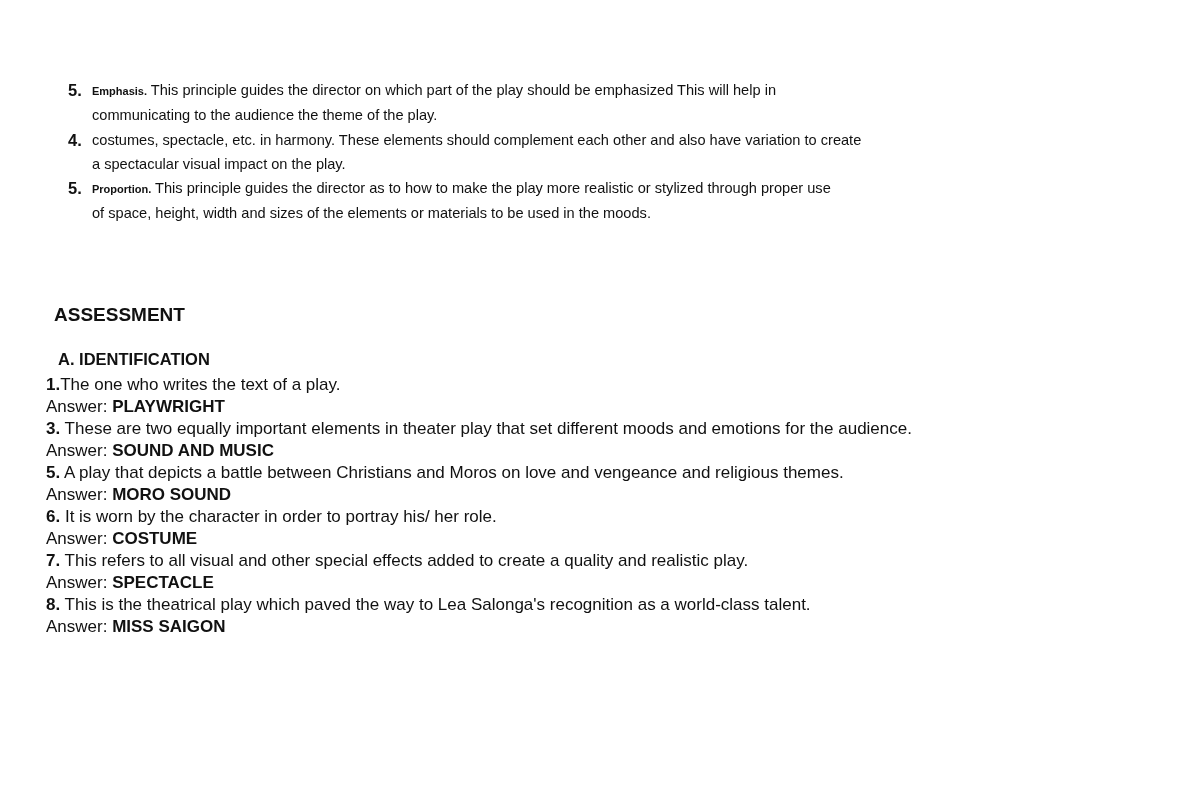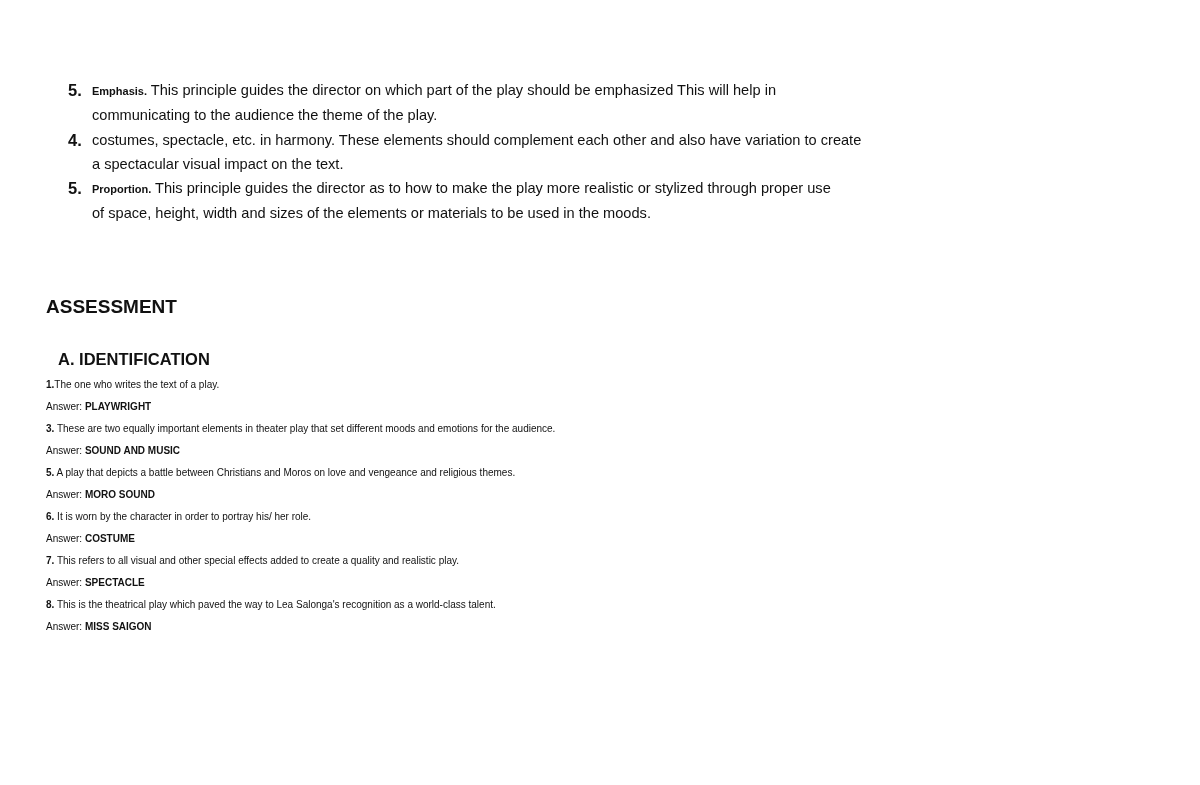--- a/index.html
+++ b/index.html
@@ -9,42 +9,42 @@
     color: #111111;
   }
   .page { position: absolute; left: 0; top: 0; width: 1200px; height: 785px; }
 
   .principles { position: absolute; left: 0; top: 78px; width: 1200px; }
   .p-item { position: relative; padding-left: 92px; font-size: 14.6px; line-height: 24.3px; }
   .p-num { position: absolute; left: 68px; top: 0; font-weight: bold; font-size: 16.5px; }
   .p-term { font-weight: bold; font-size: 11px; }
   .p-line { display: block; white-space: nowrap; }
 
-  .assess-title { position: absolute; left: 46px; top: 296px; font-size: 19px; font-weight: bold; margin: 0; }
+  .assess-title { position: absolute; left: 46px; top: 296px; font-size: 19px; font-weight: bold; margin: 8px; }
   .ident-title { position: absolute; left: 46px; top: 338px; font-size: 16.5px; font-weight: bold; margin: 12px; }
 
-  .qa { position: absolute; left: 46px; top: 374px; font-size: 10px; line-height: 22px; }
+  .qa { position: absolute; left: 46px; top: 374px; font-size: 17px; line-height: 22px; }
   .qa-line { display: block; white-space: nowrap; }
   .b { font-weight: bold; }
 </style>
 </head>
 <body>
 
 <div class="page">
 
   <div class="principles">
     <div class="p-item">
       <span class="p-num">5.</span>
       <span class="p-line"><span class="p-term">Emphasis.</span><span> This principle guides the director on which part of the play should be emphasized This will help in</span></span>
       <span class="p-line">communicating to the audience the theme of the play.</span>
     </div>
     <div class="p-item">
       <span class="p-num">4.</span>
       <span class="p-line">costumes, spectacle, etc. in harmony. These elements should complement each other and also have variation to create</span>
-      <span class="p-line">a spectacular visual impact on the text.</span>
+      <span class="p-line">a spectacular visual impact on the play.</span>
     </div>
     <div class="p-item">
       <span class="p-num">5.</span>
       <span class="p-line"><span class="p-term">Proportion.</span><span> This principle guides the director as to how to make the play more realistic or stylized through proper use</span></span>
       <span class="p-line">of space, height, width and sizes of the elements or materials to be used in the moods.</span>
     </div>
   </div>
 
   <h1 class="assess-title">ASSESSMENT</h1>
   <h2 class="ident-title">A. IDENTIFICATION</h2>

